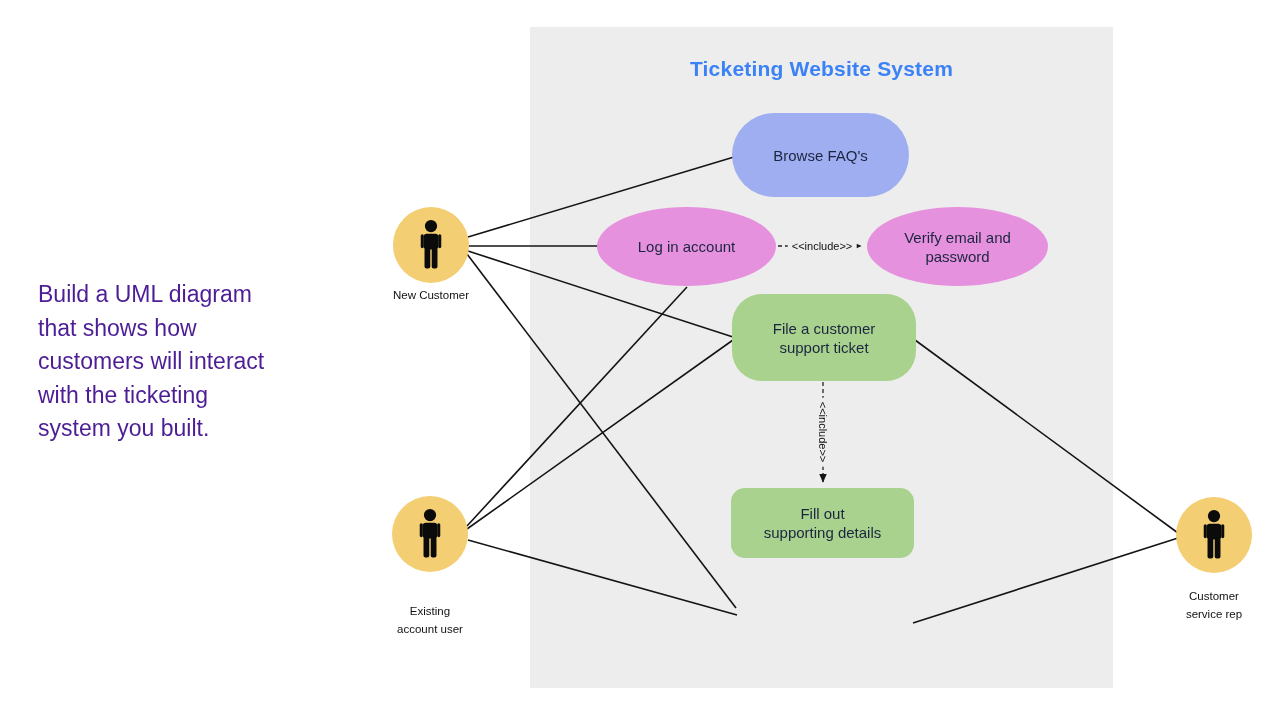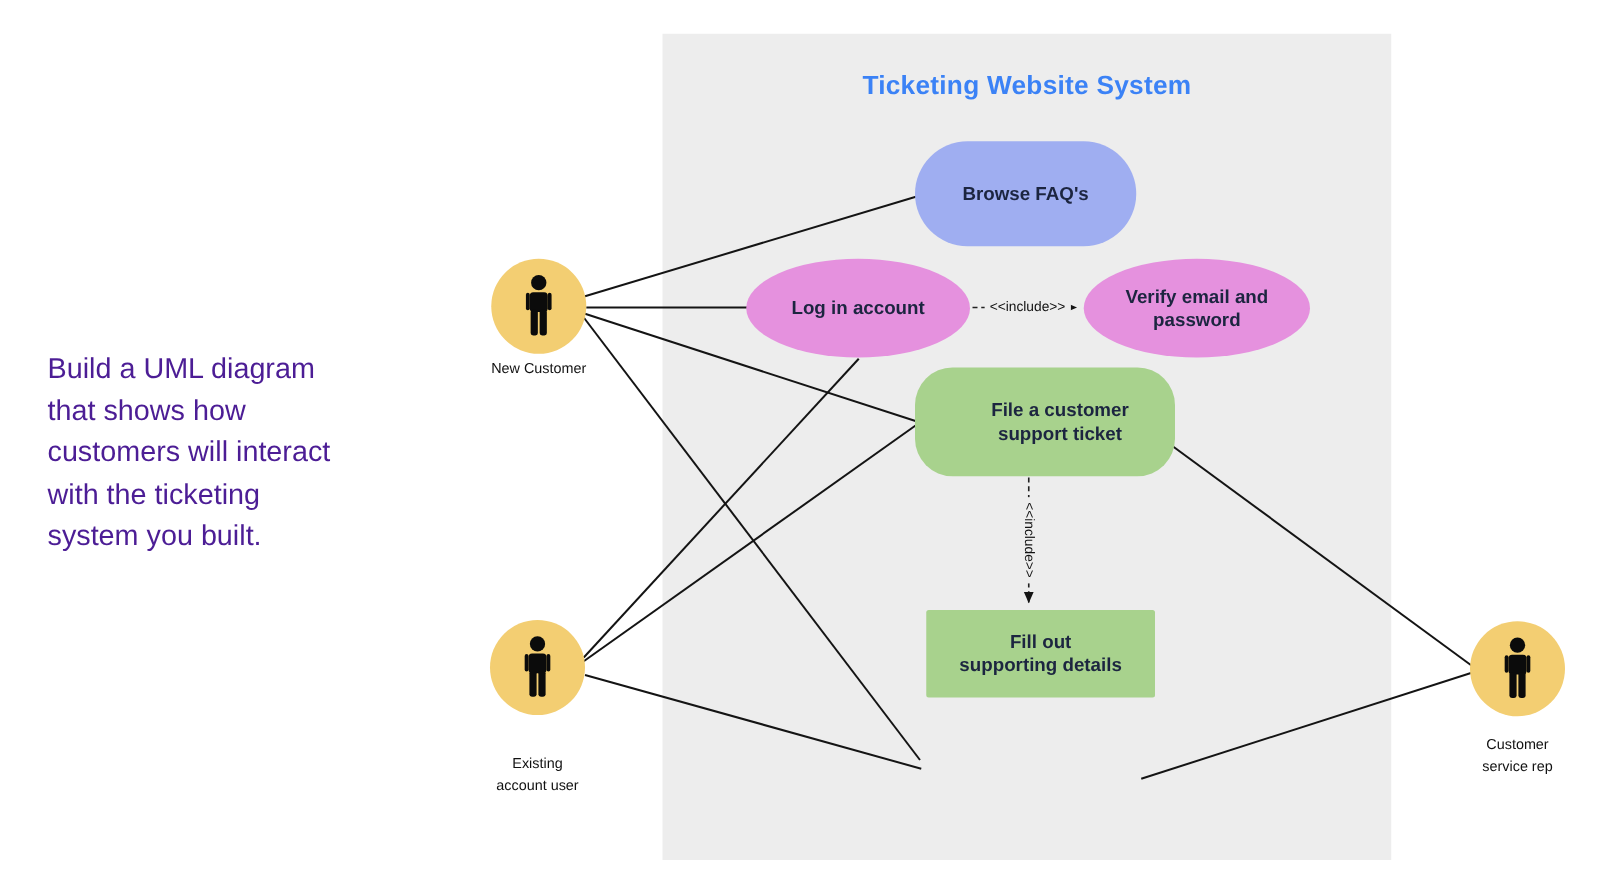--- a/index.html
+++ b/index.html
@@ -32,21 +32,21 @@
     font-size:21px; font-weight:700; color:#3b82f6; z-index:3; letter-spacing:0.2px;
   }
   
   #edge-layer{position:absolute; left:0; top:0; z-index:1; pointer-events:none;}
   .edge{stroke:var(--line); stroke-width:1.6; fill:none;}
   .edge.include{stroke:#222; stroke-width:1.3; stroke-dasharray:4 3;}
   
   .node{
     position:absolute; z-index:2; display:flex; align-items:center; justify-content:center;
     text-align:center; color:var(--node-text); font-size:15px; line-height:19px;
-    font-weight:700; white-space:pre-line;
+    font-weight:400; white-space:pre-line;
   }
   .blue{background:var(--blue);} .pink{background:var(--pink);} .green{background:var(--green);}
   .stadium{border-radius:42px;}
   .ellipse{border-radius:50%;}
   .rounded-rect{border-radius:30px;}
   
   .include-label{
     position:absolute; z-index:2; background:var(--panel); color:#111;
     font-size:11px; padding:1px 4px; white-space:nowrap;
   }
@@ -102,26 +102,26 @@
 
   <div class="node ellipse pink" style="left:597px; top:207px; width:179px; height:79px;">
     <span>Log in account</span>
   </div>
 
   <div class="node ellipse pink" style="left:867px; top:207px; width:181px; height:79px;">
     <span>Verify email and
 password</span>
   </div>
 
-  <div class="node rounded-rect green" style="left:732px; top:294px; width:184px; height:87px;padding-left:24px;">
+  <div class="node rounded-rect green" style="left:732px; top:294px; width:184px; height:87px;">
     <span>File a customer
 support ticket</span>
   </div>
 
-  <div class="node rounded-rect green" style="left:731px; top:488px; width:183px; height:70px; border-radius:2px;margin-left:10px;">
+  <div class="node rounded-rect green" style="left:731px; top:488px; width:183px; height:70px; border-radius:14px;">
     <span>Fill out
 supporting details</span>
   </div>
 
 
   <div class="include-label include-h">&lt;&lt;include&gt;&gt;</div>
   <div class="include-label include-v">&lt;&lt;include&gt;&gt;</div>
 
   <div class="actor-circle" style="left:393px; top:207px;">
     <svg class="person" width="36" height="54" viewBox="0 0 40 56" fill="#0B0B0B">

